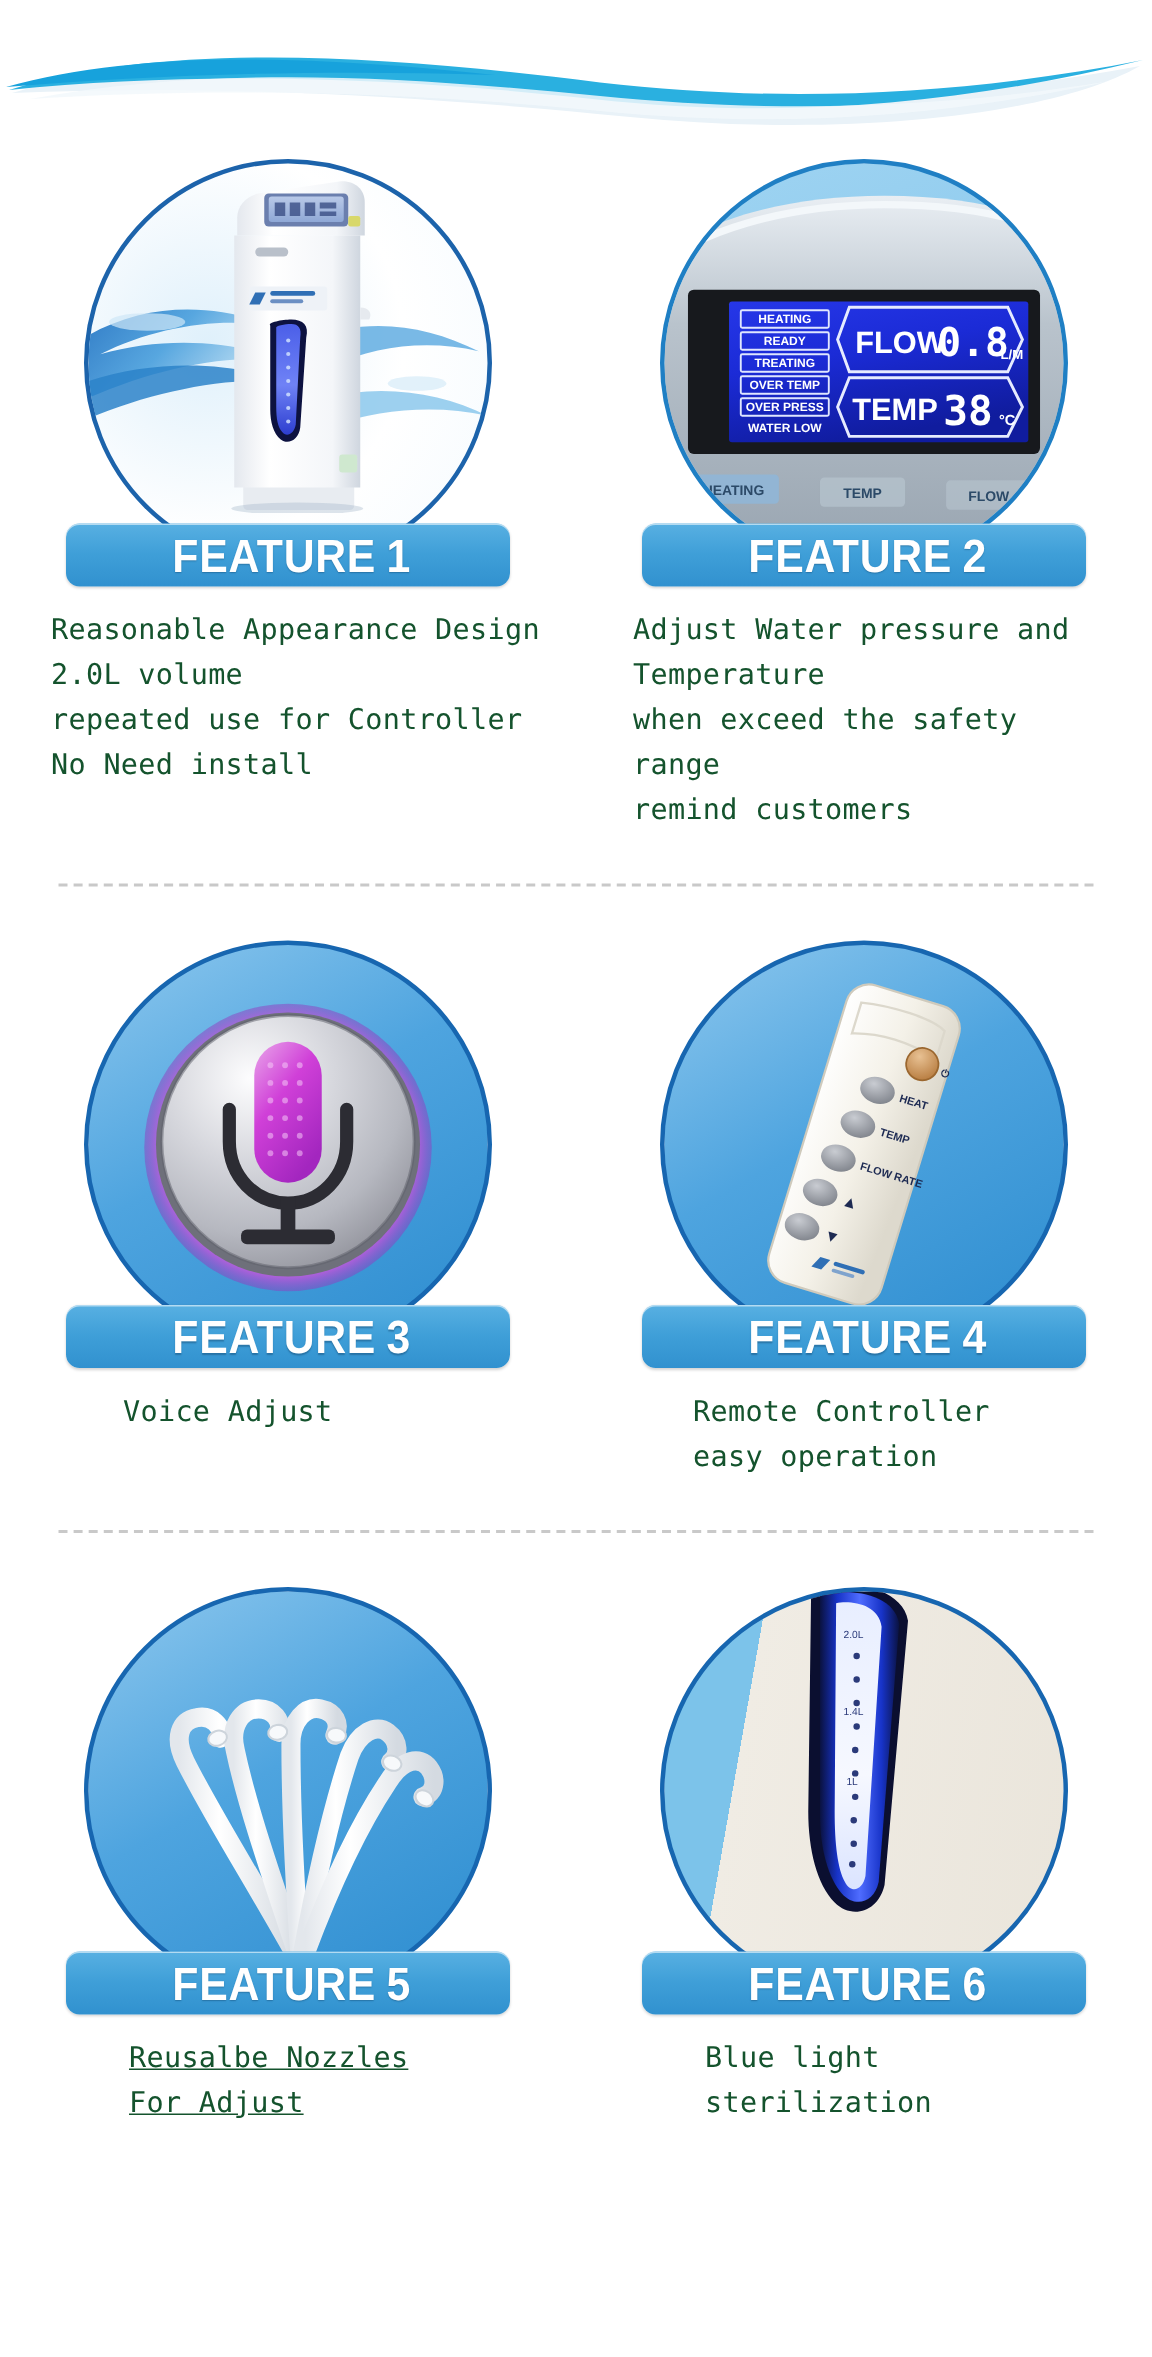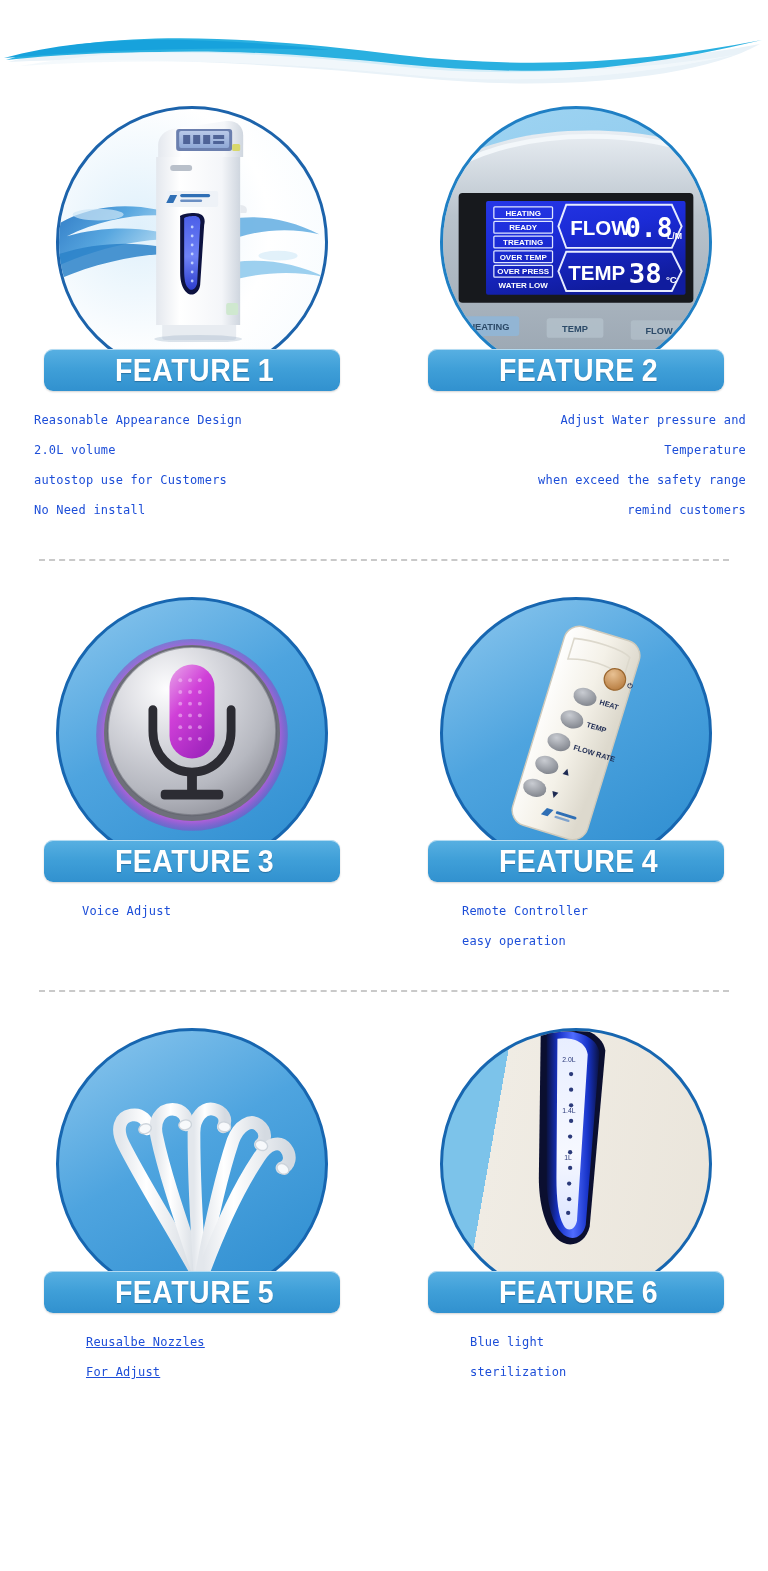--- a/index.html
+++ b/index.html
@@ -104,27 +104,27 @@
     text-shadow: 0 1px 1px rgba(20,70,110,.45);
     transform: scaleX(.92);
   }
 
   
   .caption {
     width: 340px;
     margin-top: 14px;
     padding-left: 12px;
     font-family: "DejaVu Sans Mono", monospace;
-    font-size: 12px;
+    font-size: 19px;
     line-height: 30px;
-    color: #1d4ed8;
+    color: #14532d;
     letter-spacing: .2px;
   }
   .caption.indent-1 { padding-left: 12px; }
-  .caption.indent-2 { padding-left: 16px; text-align: right; }
+  .caption.indent-2 { padding-left: 16px; }
   .caption.center-ish { padding-left: 60px; }
   .caption.center-ish2 { padding-left: 56px; }
   .caption.n5 { padding-left: 64px; text-decoration: underline; }
   .caption.n6 { padding-left: 64px; }
 
   
   .divider {
     width: 690px;
     height: 0;
     margin: 0 auto;
@@ -267,21 +267,21 @@
         </div>
         <div class="badge">
           <span class="badge-word">FEATURE</span>
           <span class="badge-num">1</span>
         </div>
       </div>
 
       <div class="caption indent-1">
         <div>Reasonable Appearance Design</div>
         <div>2.0L volume</div>
-        <div>autostop use for Customers</div>
+        <div>repeated use for Controller</div>
         <div>No Need install</div>
       </div>
     </div>
 
     <div class="feature-cell">
       <div class="circle-wrap">
         <div class="circle photo-2">
           <svg class="lcd-scene" viewBox="0 0 272 272">
             <defs>
               <linearGradient id="casing" x1="0" y1="0" x2="0" y2="1">

